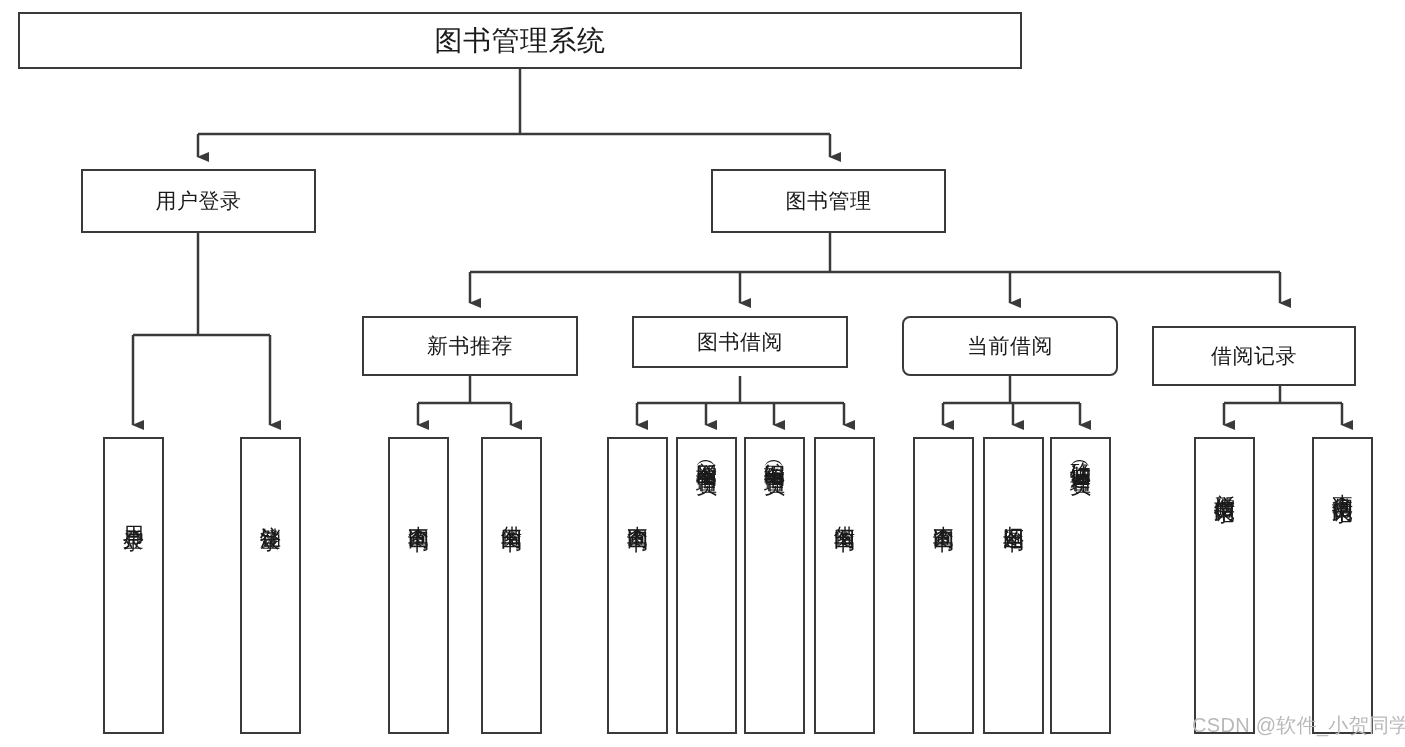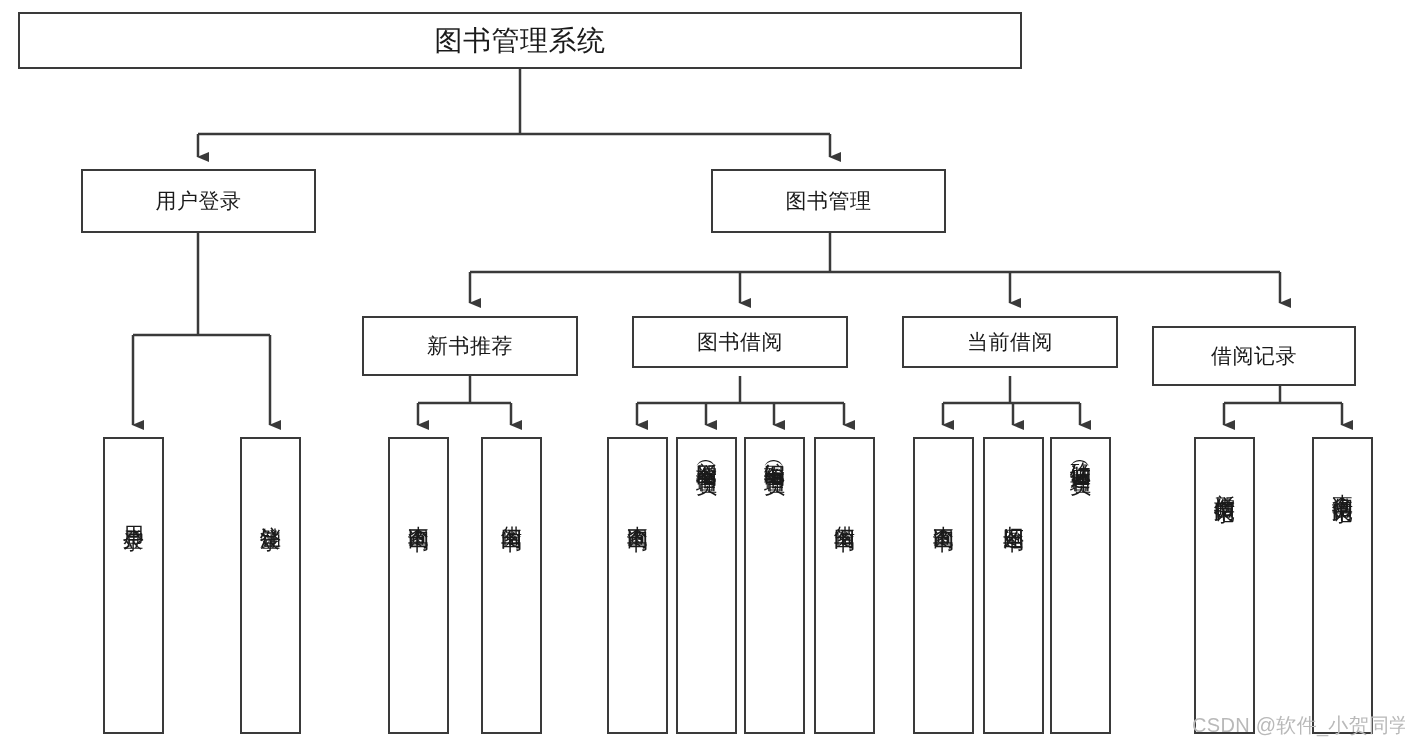--- a/index.html
+++ b/index.html
@@ -139,21 +139,21 @@
   <div class="node horiz" style="left:711px; top:169px; width:235px; height:64px;">
     <span class="label">图书管理</span>
   </div>
 
   <div class="node horiz" style="left:362px; top:316px; width:216px; height:60px;">
     <span class="label">新书推荐</span>
   </div>
   <div class="node horiz" style="left:632px; top:316px; width:216px; height:52px;">
     <span class="label">图书借阅</span>
   </div>
-  <div class="node horiz" style="left:902px; top:316px; width:216px; height:52px;">
+  <div class="node horiz" style="left:902px; top:316px; width:216px; height:60px;border-radius:8px;">
     <span class="label">当前借阅</span>
   </div>
   <div class="node horiz" style="left:1152px; top:316px; width:204px; height:60px;margin-top:10px;">
     <span class="label">借阅记录</span>
   </div>
 
   <div class="node vert" style="left:103px; top:437px; width:61px; height:297px; padding-top:70px;">
     <span class="label">用户登录</span>
   </div>
   <div class="node vert" style="left:240px; top:437px; width:61px; height:297px; padding-top:70px;">

